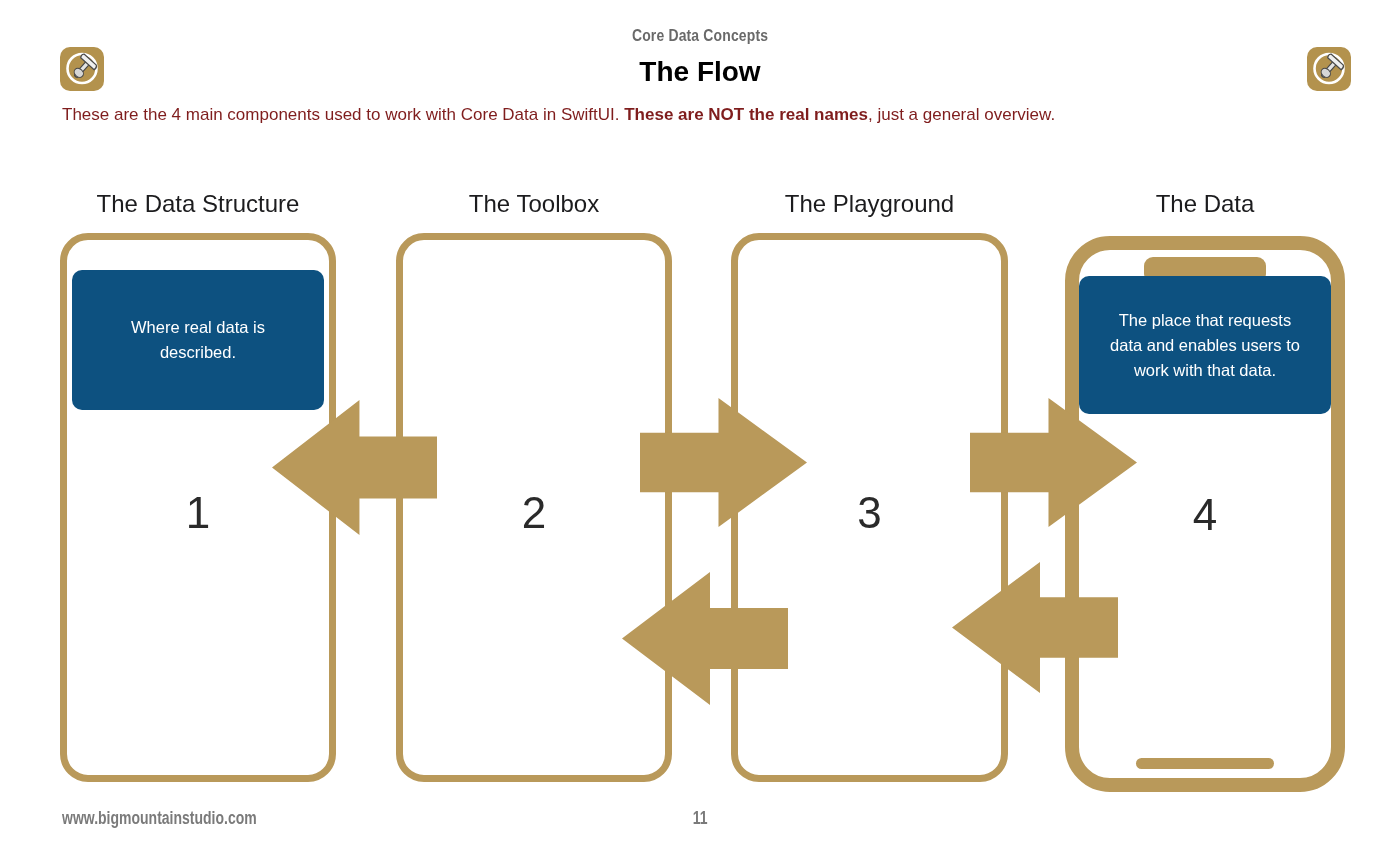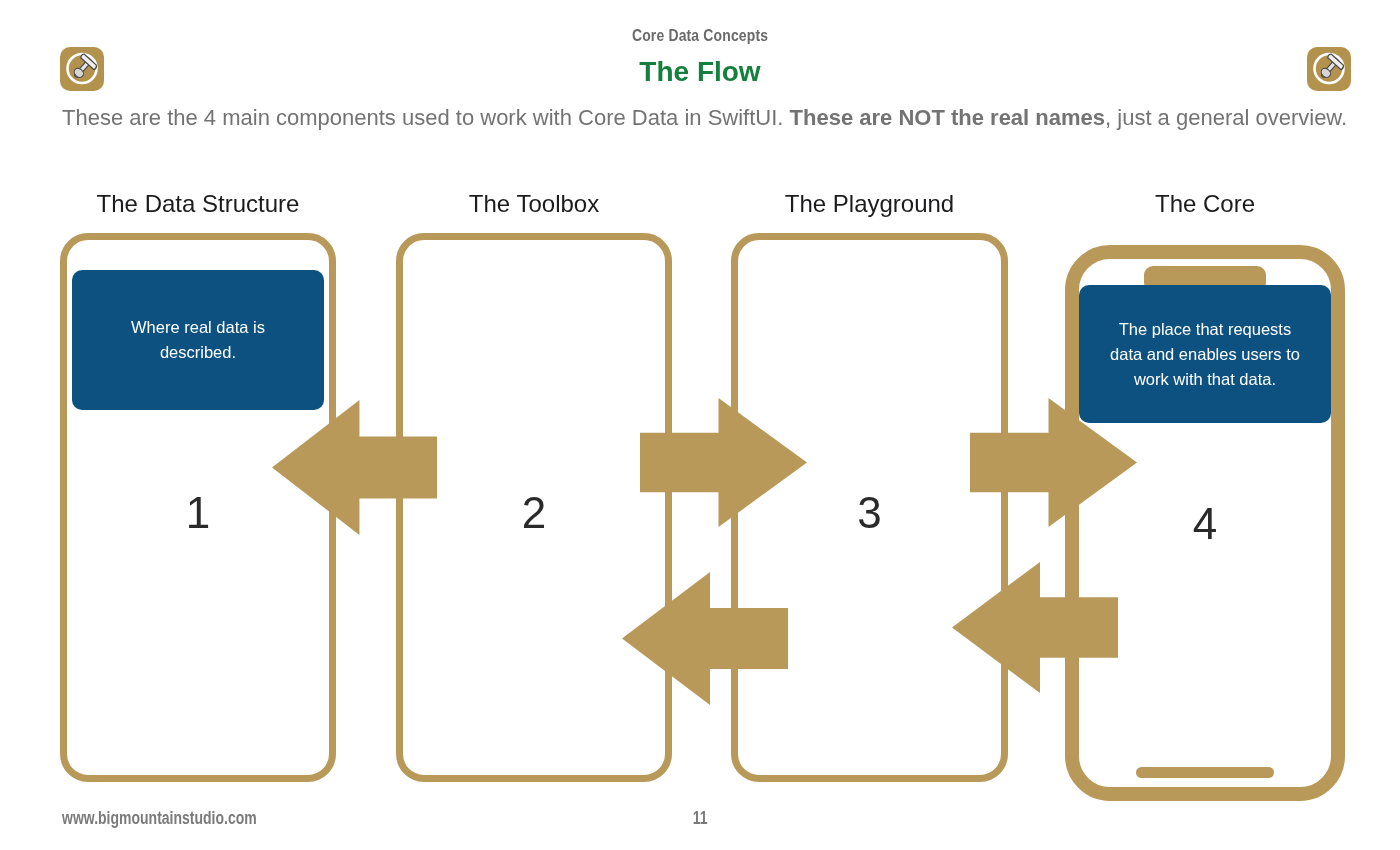--- a/index.html
+++ b/index.html
@@ -5,32 +5,32 @@
   html,body{margin:0;padding:0;background:#ffffff;}
   .canvas{
     position:relative;width:1400px;height:850px;background:#ffffff;overflow:hidden;
     font-family:"Liberation Sans",sans-serif;color:#1d1d1f;border-radius:15px;
   }
   
   .eyebrow-row{position:absolute;left:0;top:26px;width:100%;text-align:center;}
   .eyebrow{display:inline-block;transform:scaleX(.82);transform-origin:center;
     font-size:17px;font-weight:700;color:#696969;letter-spacing:.2px;}
   .page-title{position:absolute;left:0;top:56px;width:100%;text-align:center;
-    font-size:28px;font-weight:700;color:#15803d;}
-  .subtitle{position:absolute;left:62px;top:105px;font-size:22px;color:#737373;}
+    font-size:28px;font-weight:700;color:#000000;}
+  .subtitle{position:absolute;left:62px;top:105px;font-size:17px;color:#7f1d1d;}
   .subtitle b{font-weight:700;}
   .logo{position:absolute;top:47px;width:44px;height:44px;}
   .logo.left{left:60px;} .logo.right{left:1307px;}
   
   .card{position:absolute;top:233px;height:549px;background:#fff;
     border:7px solid #b9995a;border-radius:28px;box-sizing:border-box;z-index:1;}
   .card.c1{left:60px;width:276px;}
   .card.c2{left:396px;width:276px;}
   .card.c3{left:731px;width:277px;}
-  .phone{position:absolute;left:1065px;top:245px;width:280px;height:556px;background:#fff;
+  .phone{position:absolute;left:1065px;top:236px;width:280px;height:556px;background:#fff;
     border:14px solid #b9995a;border-radius:45px;box-sizing:border-box;z-index:1;}
   .col-title{position:absolute;top:190px;text-align:center;font-size:24px;font-weight:400;color:#1c1c1e;z-index:2;}
   .t1{left:60px;width:276px;} .t2{left:396px;width:276px;}
   .t3{left:731px;width:277px;} .t4{left:1065px;width:280px;}
   .bluebox{position:absolute;left:5px;right:5px;top:30px;height:140px;background:#0d5180;
     border-radius:10px;display:flex;align-items:center;justify-content:center;
     color:#fff;font-size:16.5px;line-height:25px;text-align:center;
     white-space:pre-line;padding:0 12px;box-sizing:border-box;z-index:2;}
   .phone .bluebox{left:0;right:0;top:26px;height:138px;padding:0 16px;}
   .num{position:absolute;left:0;width:100%;top:248px;text-align:center;
@@ -82,21 +82,21 @@
 
   <div class="eyebrow-row">
     <span class="eyebrow">Core Data Concepts</span>
   </div>
   <div class="page-title">The Flow</div>
   <div class="subtitle"><span>These are the 4 main components used to work with Core Data in SwiftUI. </span><b>These are NOT the real names</b><span>, just a general overview.</span></div>
 
   <div class="col-title t1">The Data Structure</div>
   <div class="col-title t2">The Toolbox</div>
   <div class="col-title t3">The Playground</div>
-  <div class="col-title t4">The Core</div>
+  <div class="col-title t4">The Data</div>
 
   <div class="card c1">
     <div class="bluebox">Where real data is
 described.</div>
     <div class="num">1</div>
   </div>
   <div class="card c2">
     <div class="num">2</div>
   </div>
   <div class="card c3">

